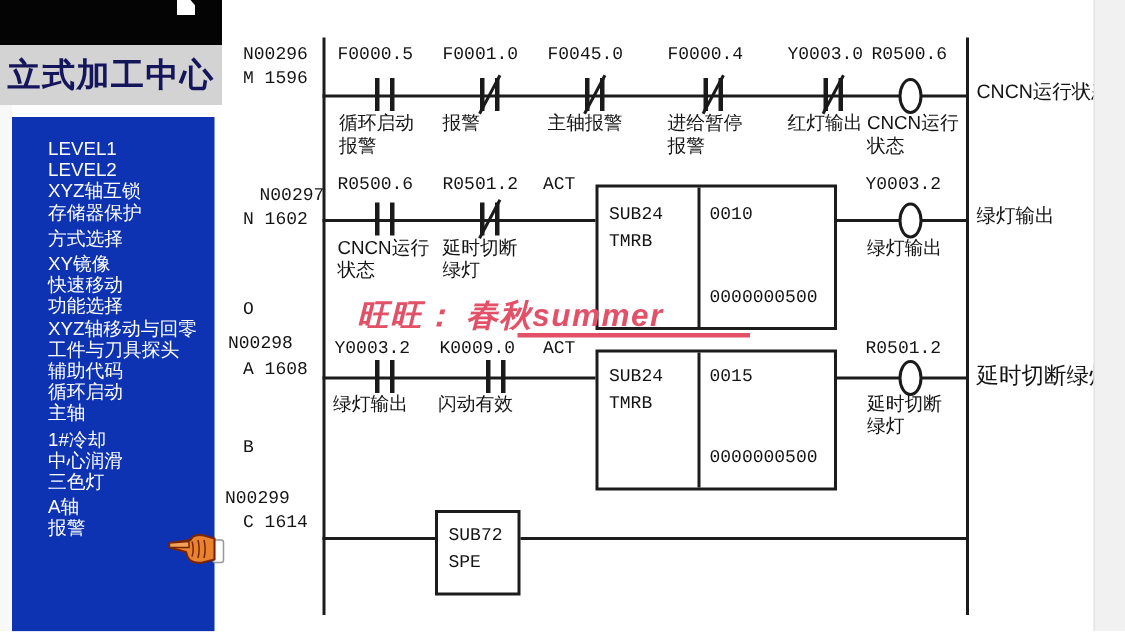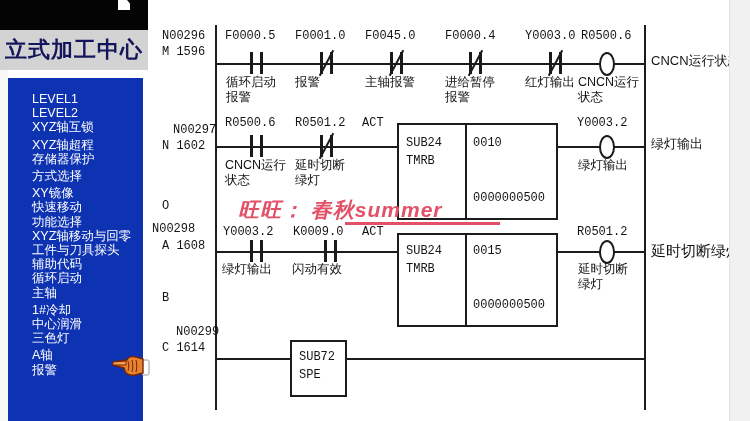--- a/index.html
+++ b/index.html
@@ -40,21 +40,20 @@
   <div class="abs banner">
     <div class="abs doc-icon"></div>
   </div>
   <div class="abs title-band">
     <span class="t">立式加工中心</span>
   </div>
   <div class="abs menu">
     <div class="mi">LEVEL1</div>
     <div class="mi">LEVEL2</div>
     <div class="mi">XYZ轴互锁</div>
-    <div class="mi gap">XYZ轴超程</div>
     <div class="mi">存储器保护</div>
     <div class="mi gap">方式选择</div>
     <div class="mi gap">XY镜像</div>
     <div class="mi">快速移动</div>
     <div class="mi">功能选择</div>
     <div class="mi">XYZ轴移动与回零</div>
     <div class="mi">工件与刀具探头</div>
     <div class="mi">辅助代码</div>
     <div class="mi">循环启动</div>
     <div class="mi">主轴</div>
@@ -76,21 +75,21 @@
   <div class="abs vline" style="left:644px;top:25px;height:385px;"></div>
 
   <div class="abs mono" style="left:162px;top:30px;">N00296</div>
   <div class="abs mono" style="left:162px;top:46px;">M 1596</div>
   <div class="abs mono" style="left:162px;top:124px;margin-left:11px;">N00297</div>
   <div class="abs mono" style="left:162px;top:140px;">N 1602</div>
   <div class="abs mono" style="left:162px;top:200px;">O</div>
   <div class="abs mono" style="left:152px;top:223px;">N00298</div>
   <div class="abs mono" style="left:162px;top:240px;">A 1608</div>
   <div class="abs mono" style="left:162px;top:292px;">B</div>
-  <div class="abs mono" style="left:176px;top:326px;">N00299</div>
+  <div class="abs mono" style="left:150px;top:326px;">N00299</div>
   <div class="abs mono" style="left:162px;top:342px;">C 1614</div>
 
   <div class="abs hline" style="left:215px;top:63px;width:429px;"></div>
 
   <div class="abs mono" style="left:225px;top:30px;">F0000.5</div>
   <div class="abs mono" style="left:295px;top:30px;">F0001.0</div>
   <div class="abs mono" style="left:365px;top:30px;">F0045.0</div>
   <div class="abs mono" style="left:445px;top:30px;">F0000.4</div>
   <div class="abs mono" style="left:525px;top:30px;">Y0003.0</div>
   <div class="abs mono" style="left:581px;top:30px;">R0500.6</div>

